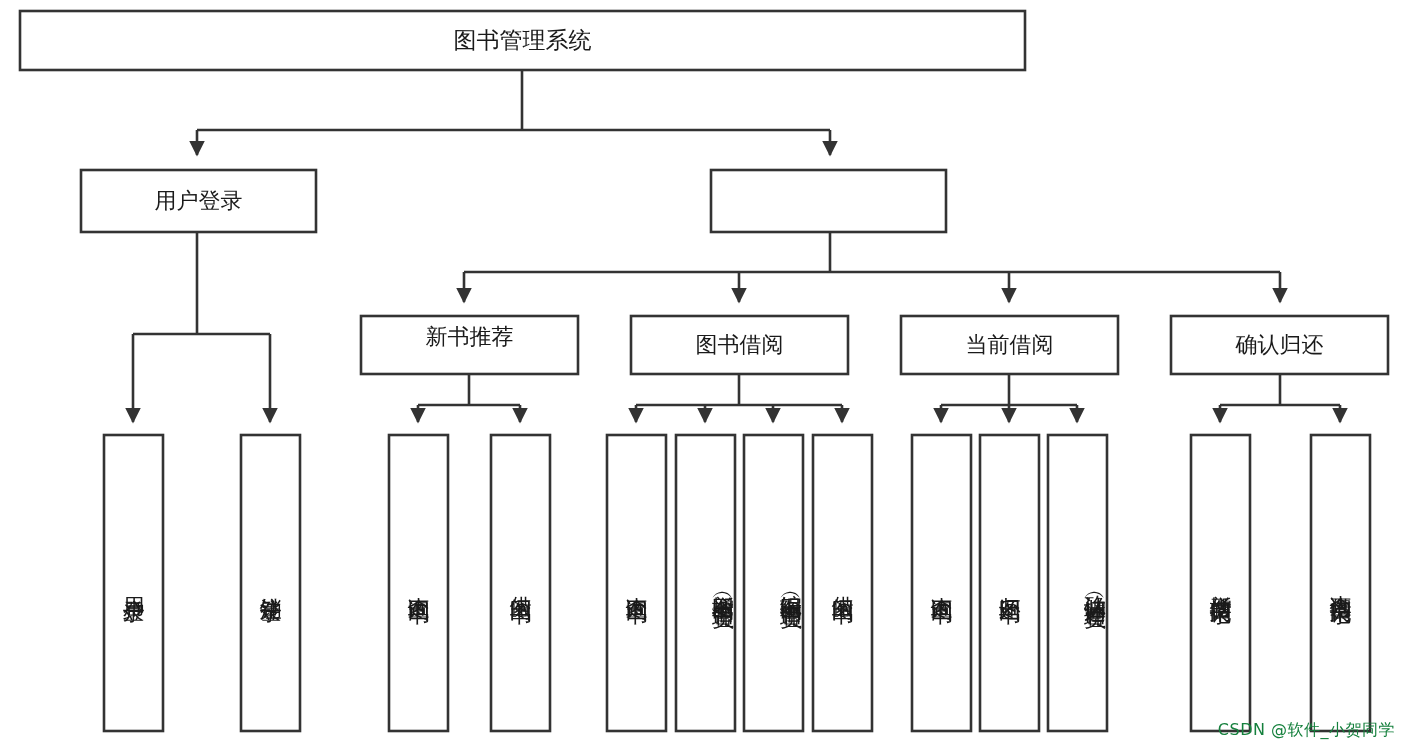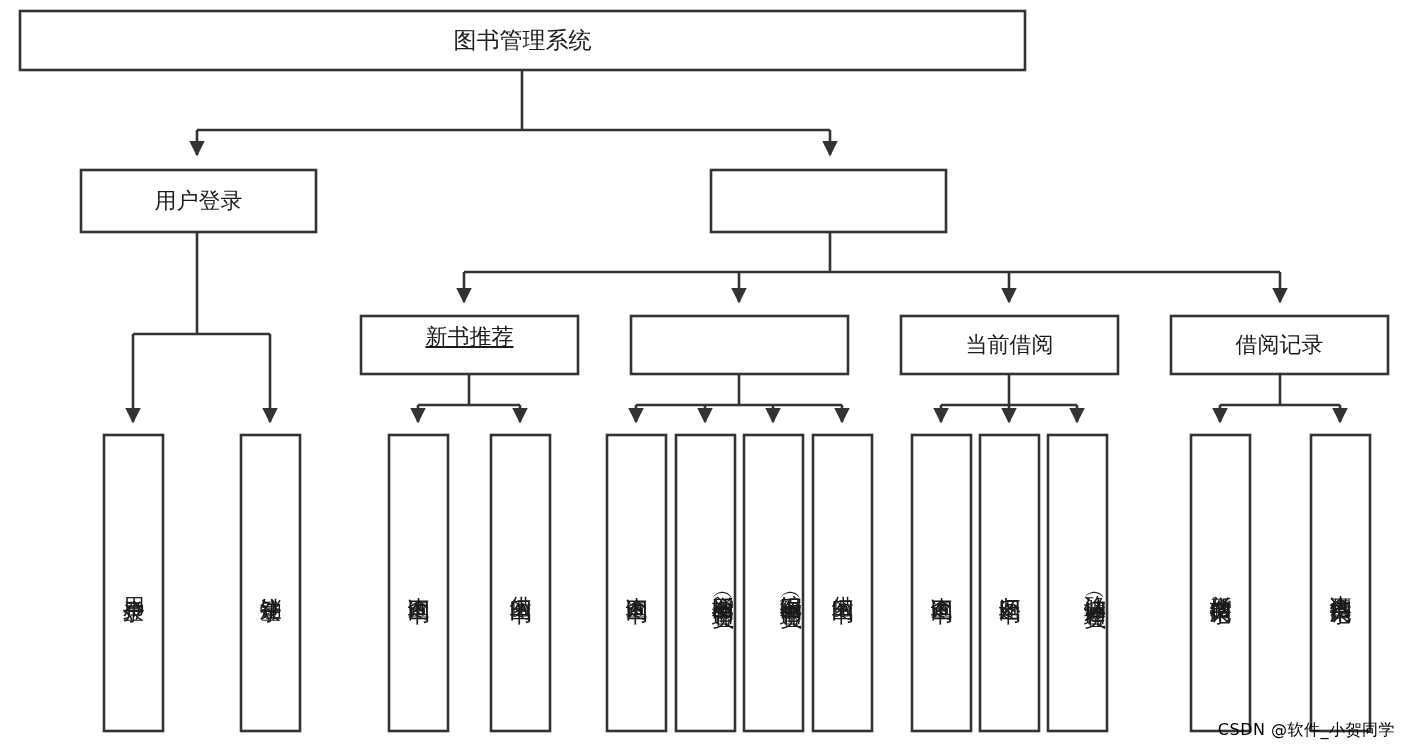--- a/index.html
+++ b/index.html
@@ -65,21 +65,21 @@
     justify-content: center;
   }
   .node-label.root {
     font-size: 23px;
   }
   .watermark {
     position: absolute;
     right: 10px;
     bottom: 6px;
     font-size: 16px;
-    color: #000000;
+    color: #15803d;
     font-family: "DejaVu Sans", "Liberation Sans", sans-serif;
     letter-spacing: 0.5px;
     white-space: nowrap;
   }
 </style>
 </head>
 <body>
 
 <div id="diagram-root">
 
@@ -170,23 +170,24 @@
     <rect class="node-box" x="1048" y="435" width="59" height="296"></rect>
 
     <rect class="node-box" x="1191" y="435" width="59" height="296"></rect>
     <rect class="node-box" x="1311" y="435" width="59" height="296"></rect>
   </svg>
 
   <div class="node-label horizontal root" style="left:20px; top:11px; width:1005px; height:59px;">图书管理系统</div>
 
   <div class="node-label horizontal" style="left:81px; top:170px; width:235px; height:62px;">用户登录</div>
 
-  <div class="node-label horizontal" style="left:361px; top:316px; width:217px; height:42px;text-decoration:underline;">新书推荐</div>
+  <div class="node-label horizontal" style="left:361px; top:316px; width:217px; height:42px;">新书推荐</div>
+  <div class="node-label horizontal" style="left:631px; top:316px; width:217px; height:58px;">图书借阅</div>
   <div class="node-label horizontal" style="left:901px; top:316px; width:217px; height:58px;text-align:center;">当前借阅</div>
-  <div class="node-label horizontal" style="left:1171px; top:316px; width:217px; height:58px;">借阅记录</div>
+  <div class="node-label horizontal" style="left:1171px; top:316px; width:217px; height:58px;">确认归还</div>
 
   <div class="node-label vertical" style="left:104px; top:435px; width:59px; height:296px;">用户登录</div>
   <div class="node-label vertical" style="left:241px; top:435px; width:59px; height:296px;">注销登录</div>
 
   <div class="node-label vertical" style="left:389px; top:435px; width:59px; height:296px;">查询图书</div>
   <div class="node-label vertical" style="left:491px; top:435px; width:59px; height:296px;">借阅图书</div>
 
   <div class="node-label vertical" style="left:607px; top:435px; width:59px; height:296px;">查询图书</div>
   <div class="node-label vertical" style="left:676px; top:441px; width:59px; height:290px; align-items:flex-start;">新增图书（管理员）</div>
   <div class="node-label vertical" style="left:744px; top:441px; width:59px; height:290px; align-items:flex-start;">编辑图书（管理员）</div>

